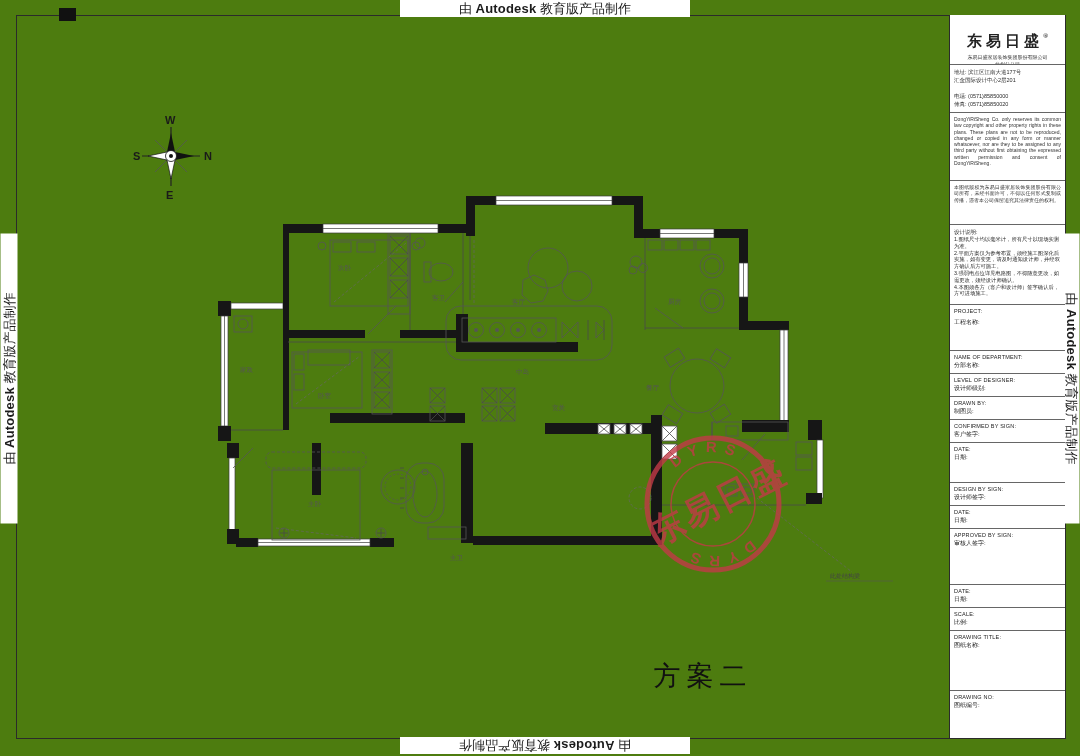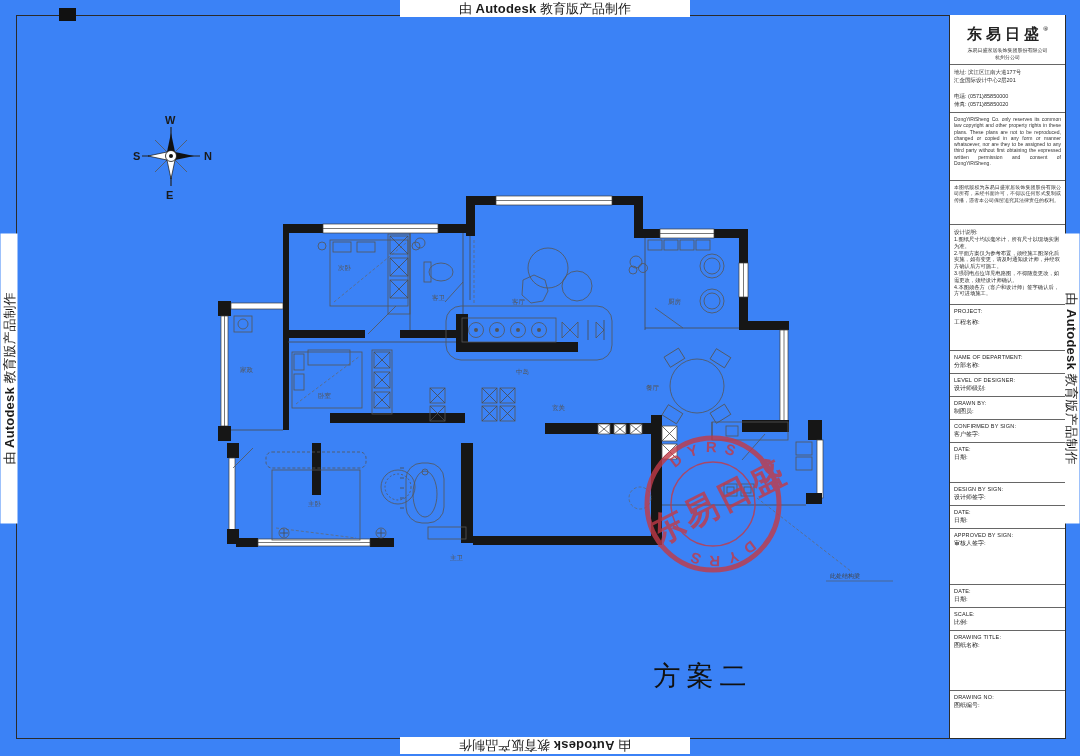--- a/index.html
+++ b/index.html
@@ -1,16 +1,16 @@
 <!DOCTYPE html>
 <html><head>
 <meta charset="utf-8">
 <style>
   html,body{margin:0;padding:0;background:#fff;}
-  #sheet{position:relative;width:1080px;height:756px;background:#3b82f6;overflow:hidden;
+  #sheet{position:relative;width:1080px;height:756px;background:#4d7c0f;overflow:hidden;
          font-family:"Liberation Sans",sans-serif;color:#222;}
   .abs{position:absolute;}
   
   #border{left:16px;top:15px;width:1048px;height:722px;border:1px solid #2b2b2b;}
   #printmark{left:59px;top:8px;width:17px;height:13px;background:#111;}
   
   .banner{width:290px;height:17px;line-height:17px;text-align:center;background:#fff;
           font-size:13px;color:#1c1c1c;white-space:nowrap;}
   .banner .brand{font-weight:bold;letter-spacing:.2px;}
   #banner-top{left:400px;top:0px;}
@@ -33,21 +33,21 @@
   .bandword{font-family:"Liberation Serif","DejaVu Serif",serif;font-size:34px;font-weight:bold;letter-spacing:3px;}
   #scheme-title{left:648px;top:658px;width:110px;text-align:center;font-size:27px;letter-spacing:6px;
                 font-family:Liberation Sans, sans-serif;color:#111;}
   .note-tiny{font-family:"Liberation Sans",sans-serif;font-size:6px;fill:#444;}
   
   #tblock{left:949px;top:15px;width:116px;height:723px;border-left:1px solid #2b2b2b;
           box-sizing:border-box;display:flex;flex-direction:column;background:#fff;}
   .tb-sec{border-bottom:1px solid #666;padding:3px 4px;box-sizing:border-box;overflow:hidden;flex:0 0 auto;}
   .tb-sec:last-child{border-bottom:none;flex:1 1 auto;}
   .tb-logo-name{font-family:"Liberation Serif","DejaVu Serif",serif;font-size:15px;font-weight:bold;
-                letter-spacing:4px;text-align:center;margin-top:7px;}
+                letter-spacing:4px;text-align:center;margin-top:14px;}
   .tb-reg{font-size:7px;vertical-align:top;letter-spacing:0;}
   .tb-co{font-size:5px;text-align:center;color:#333;margin-top:3px;line-height:7px;}
   .tb-small{font-size:5.5px;line-height:8px;color:#2a2a2a;}
   .tb-para{font-size:5px;line-height:6.3px;color:#333;text-align:justify;}
   .tb-notes{font-size:5.3px;line-height:6.8px;color:#2a2a2a;white-space:pre-line;}
   .tb-en{display:block;font-size:5.5px;color:#222;letter-spacing:.2px;}
   .tb-cn{display:block;font-size:6px;color:#222;margin-top:4px;}
   .gap{height:8px;}
 </style>
 </head>

